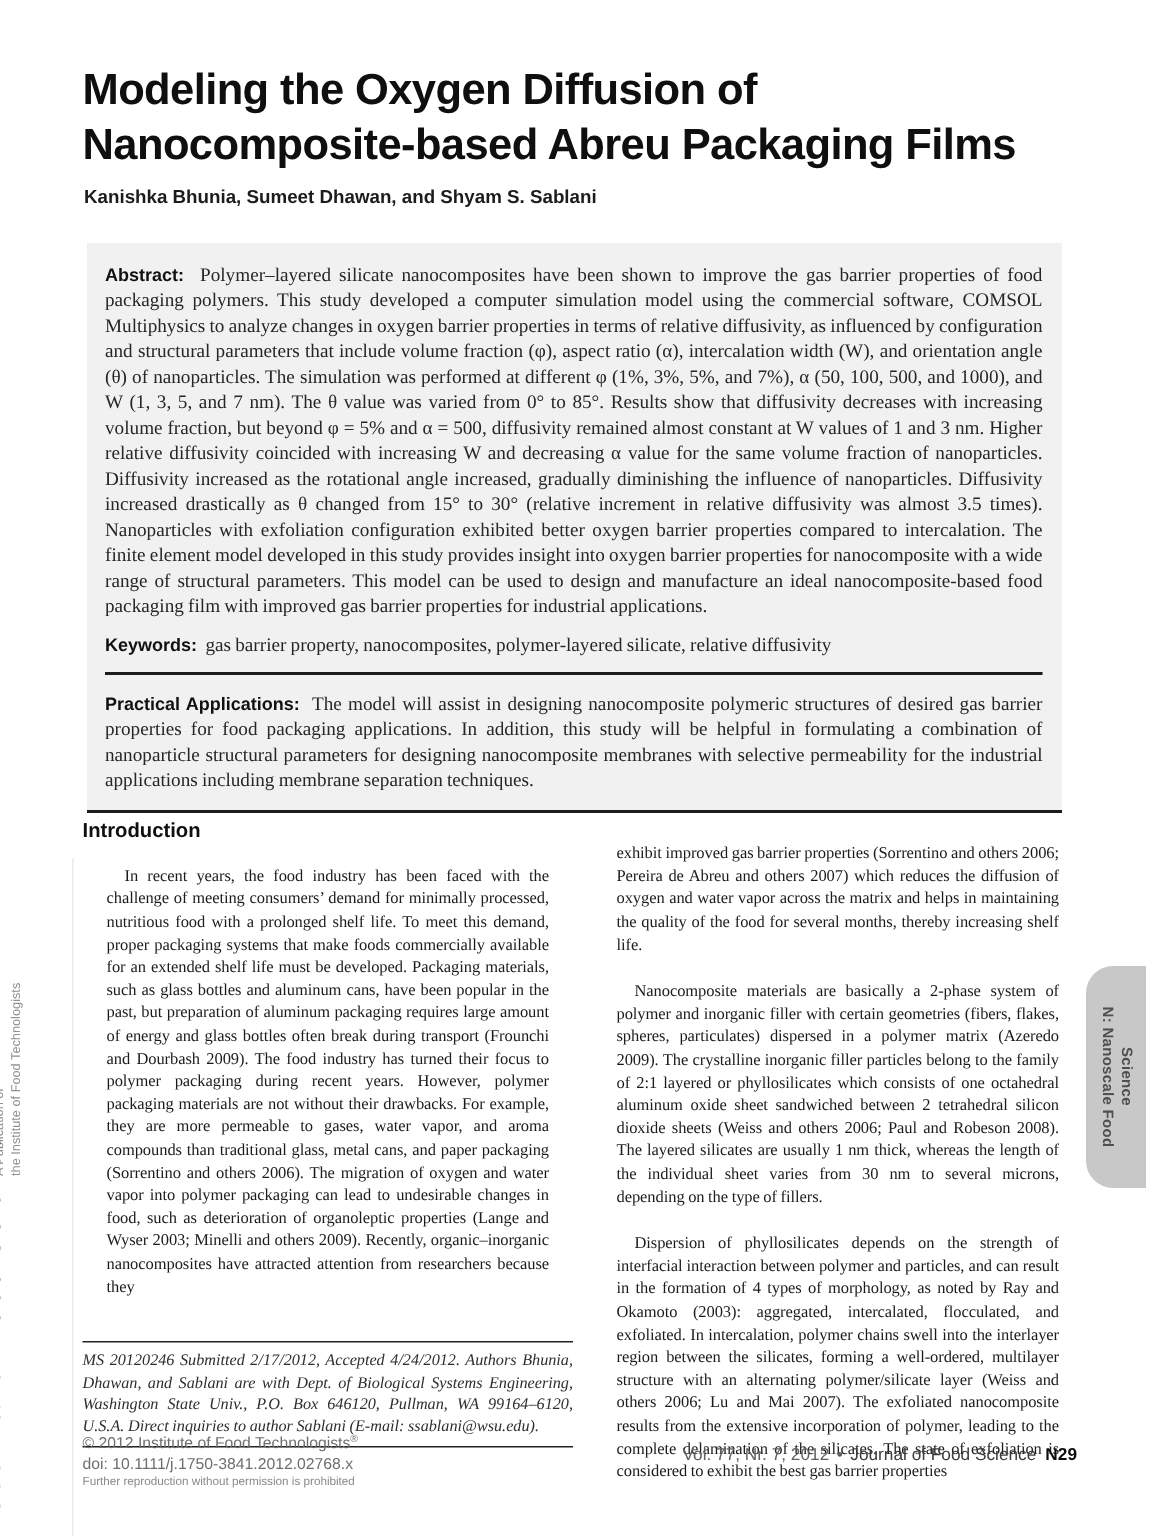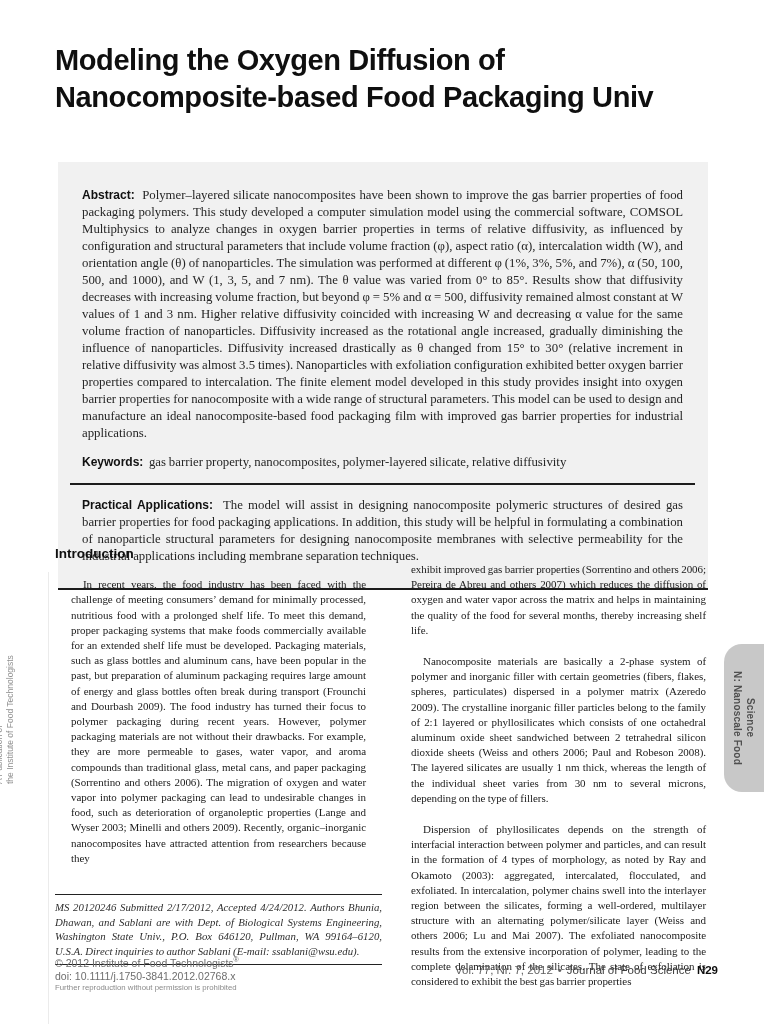--- a/index.html
+++ b/index.html
@@ -8,21 +8,21 @@
   
   .fold-line{position:absolute;left:48px;top:572px;width:1px;height:452px;background:rgba(0,0,0,0.08);}
   
   .title{position:absolute;left:55px;top:42px;font-family:"Liberation Sans",sans-serif;
          font-weight:700;font-size:29px;line-height:37px;color:#0f0f0f;letter-spacing:-0.4px;}
   .authors{position:absolute;left:56px;top:124px;font-family:"Liberation Sans",sans-serif;
          font-weight:700;font-size:12.5px;color:#1c1c1c;}
   
   .abstract-box{position:absolute;left:58px;top:162px;width:650px;box-sizing:border-box;
          background:#f1f1f1;border-bottom:2px solid #1c1c1c;padding:13px 13px 11px 12px;}
-  .abstract-box p{margin:12px;font-size:12.8px;line-height:17px;text-align:justify;color:#262626;
+  .abstract-box p{margin:0;font-size:12.8px;line-height:17px;text-align:justify;color:#262626;
          word-spacing:-0.4px;}
   .lbl{font-family:"Liberation Sans",sans-serif;font-weight:700;font-size:12px;color:#111;}
   .kw{margin-top:9px !important;text-align:right;}
   .rule{border:none;border-top:2px solid #1c1c1c;margin:9px 0 11px 0;}
   
   .columns{position:absolute;left:55px;top:546px;width:667px;display:flex;gap:13px;}
   .col{width:327px;font-size:11px;line-height:15.2px;color:#1b1b1b;}
   .col p{margin:16px;text-align:justify;word-spacing:-0.3px;letter-spacing:-0.05px;}
   .col p.ind{text-indent:12px;}
   .col h2{font-family:"Liberation Sans",sans-serif;font-size:13.5px;font-weight:700;
@@ -58,23 +58,24 @@
 </style>
 </head>
 <body>
 
 <div class="page">
 
   <div class="fold-line"></div>
 
   <div class="title">
     <div>Modeling the Oxygen Diffusion of</div>
-    <div>Nanocomposite-based Food Packaging Univ</div>
+    <div>Nanocomposite-based Abreu Packaging Films</div>
   </div>
 
+  <div class="authors">Kanishka Bhunia, Sumeet Dhawan, and Shyam S. Sablani</div>
 
   <section class="abstract-box">
     <p><span class="lbl">Abstract:</span>&nbsp;
       <span>Polymer–layered silicate nanocomposites have been shown to improve the gas barrier properties of food packaging polymers. This study developed a computer simulation model using the commercial software, COMSOL Multiphysics to analyze changes in oxygen barrier properties in terms of relative diffusivity, as influenced by configuration and structural parameters that include volume fraction (φ), aspect ratio (α), intercalation width (W), and orientation angle (θ) of nanoparticles. The simulation was performed at different φ (1%, 3%, 5%, and 7%), α (50, 100, 500, and 1000), and W (1, 3, 5, and 7 nm). The θ value was varied from 0° to 85°. Results show that diffusivity decreases with increasing volume fraction, but beyond φ = 5% and α = 500, diffusivity remained almost constant at W values of 1 and 3 nm. Higher relative diffusivity coincided with increasing W and decreasing α value for the same volume fraction of nanoparticles. Diffusivity increased as the rotational angle increased, gradually diminishing the influence of nanoparticles. Diffusivity increased drastically as θ changed from 15° to 30° (relative increment in relative diffusivity was almost 3.5 times). Nanoparticles with exfoliation configuration exhibited better oxygen barrier properties compared to intercalation. The finite element model developed in this study provides insight into oxygen barrier properties for nanocomposite with a wide range of structural parameters. This model can be used to design and manufacture an ideal nanocomposite-based food packaging film with improved gas barrier properties for industrial applications.</span></p>
     <p class="kw"><span class="lbl">Keywords:</span>&nbsp;
       <span>gas barrier property, nanocomposites, polymer-layered silicate, relative diffusivity</span></p>
     <hr class="rule">
     <p><span class="lbl">Practical Applications:</span>&nbsp;
       <span>The model will assist in designing nanocomposite polymeric structures of desired gas barrier properties for food packaging applications. In addition, this study will be helpful in formulating a combination of nanoparticle structural parameters for designing nanocomposite membranes with selective permeability for the industrial applications including membrane separation techniques.</span></p>
   </section>

